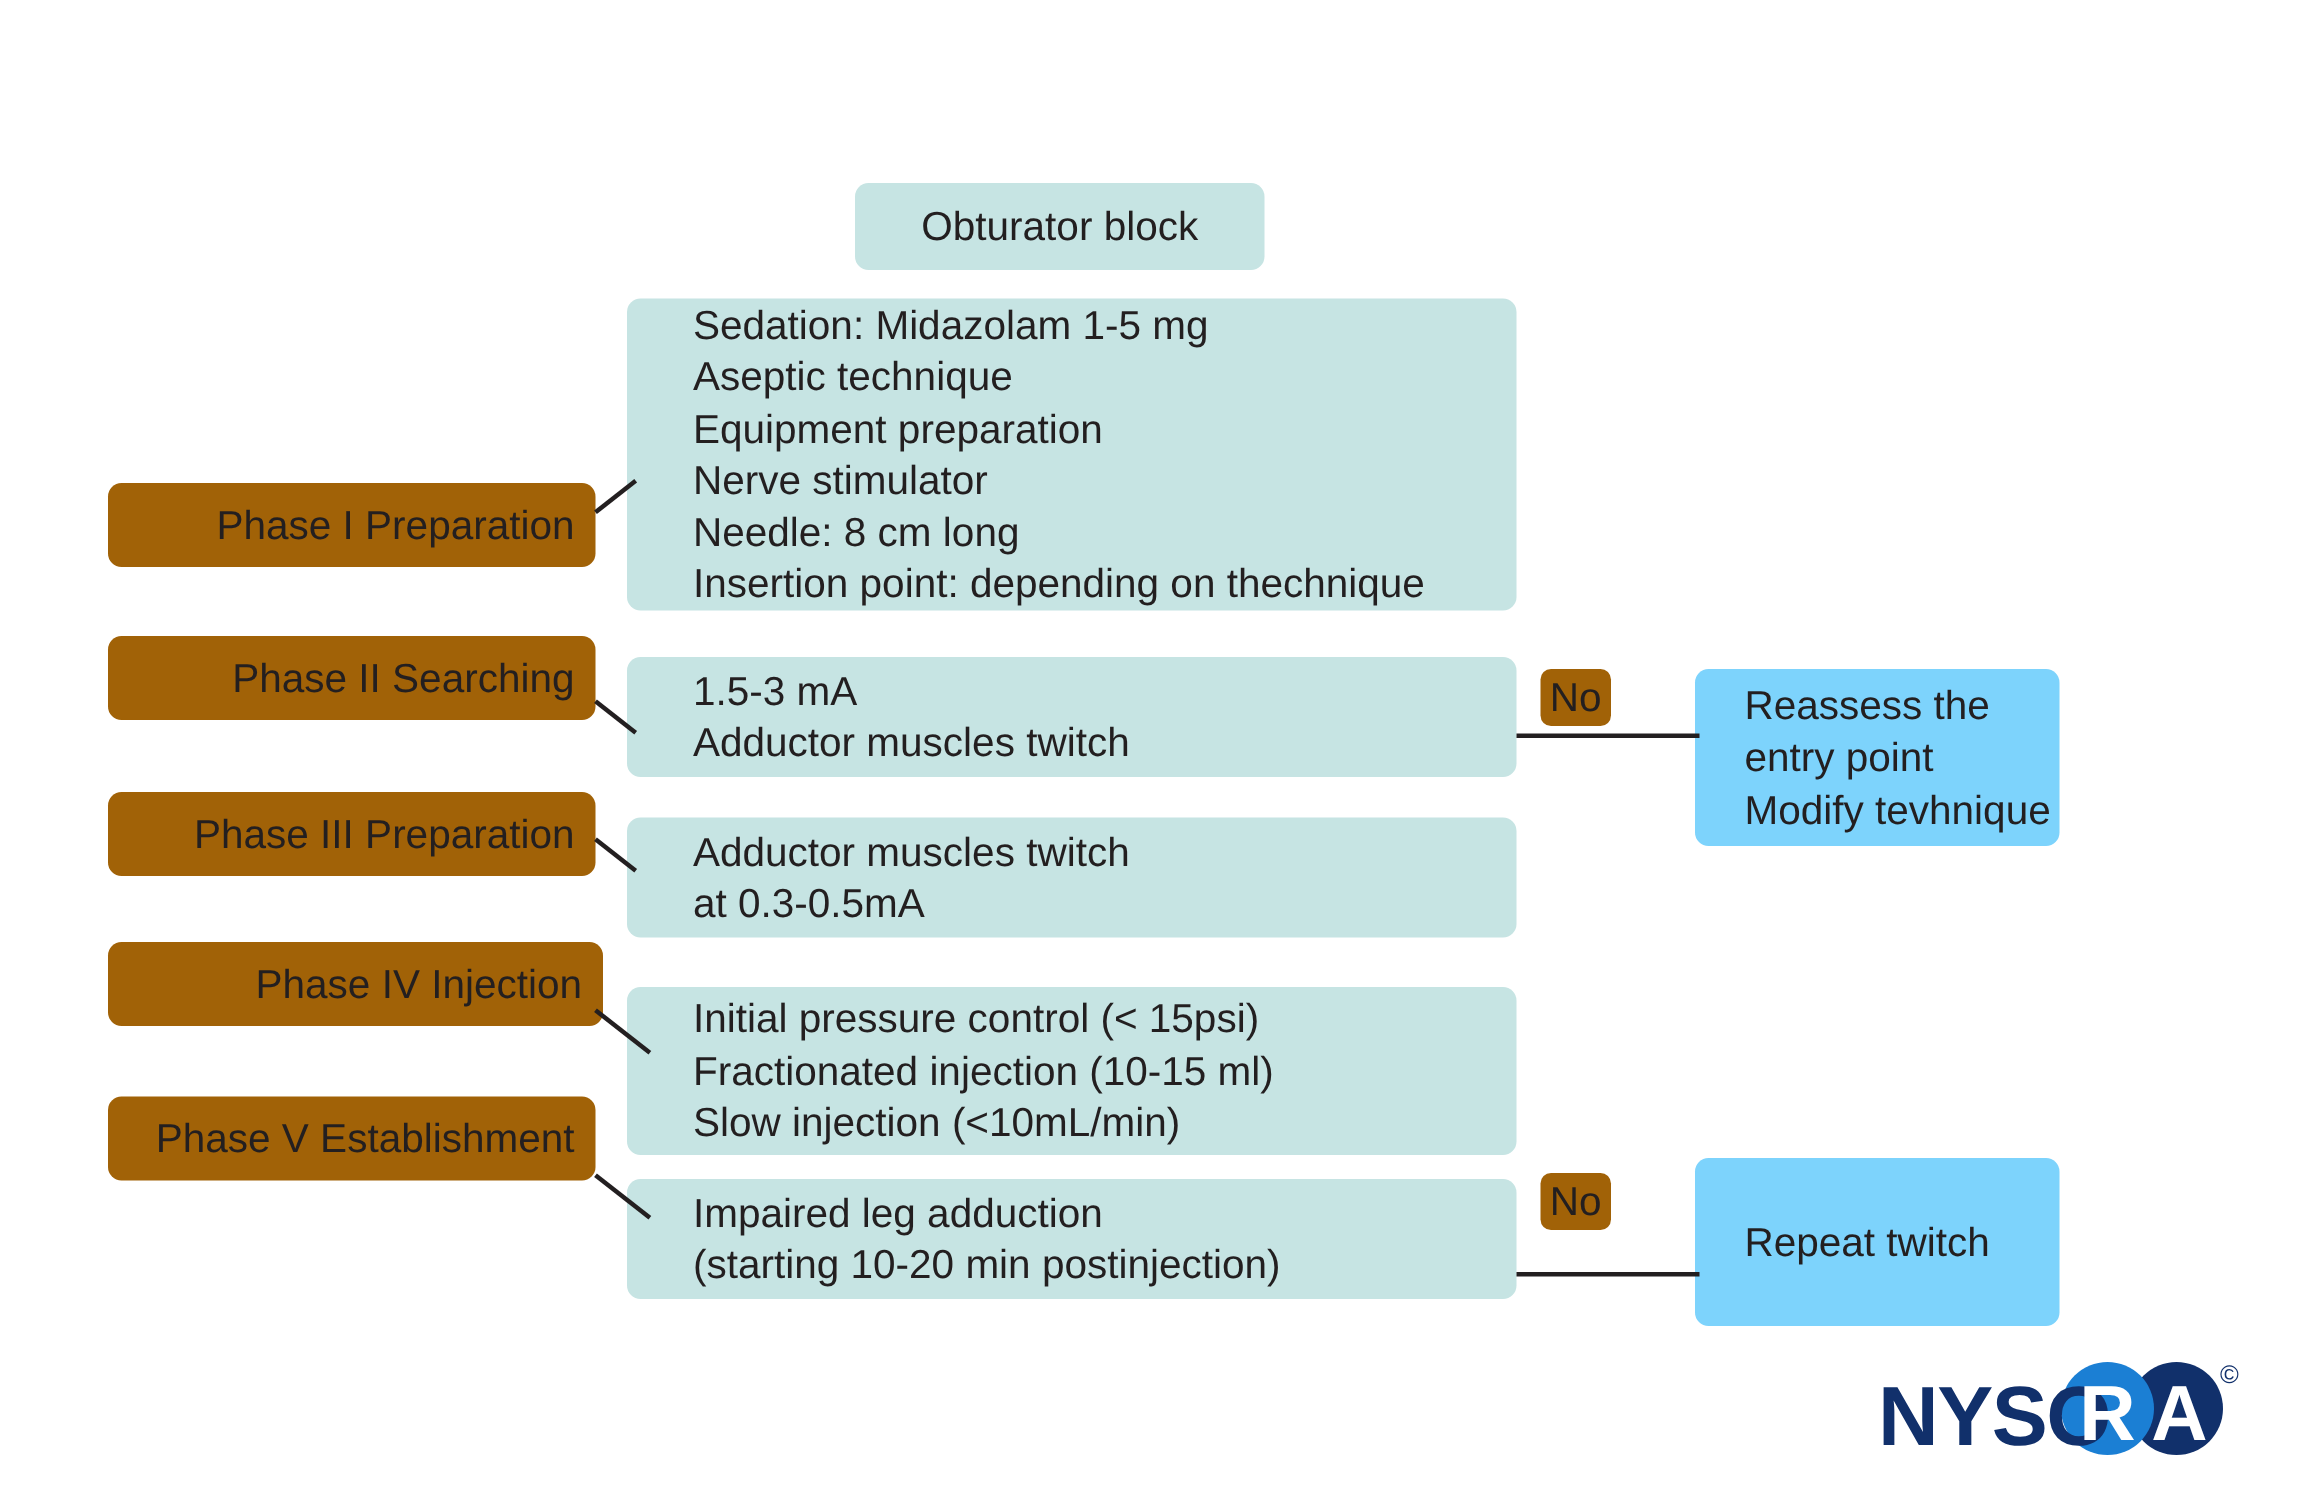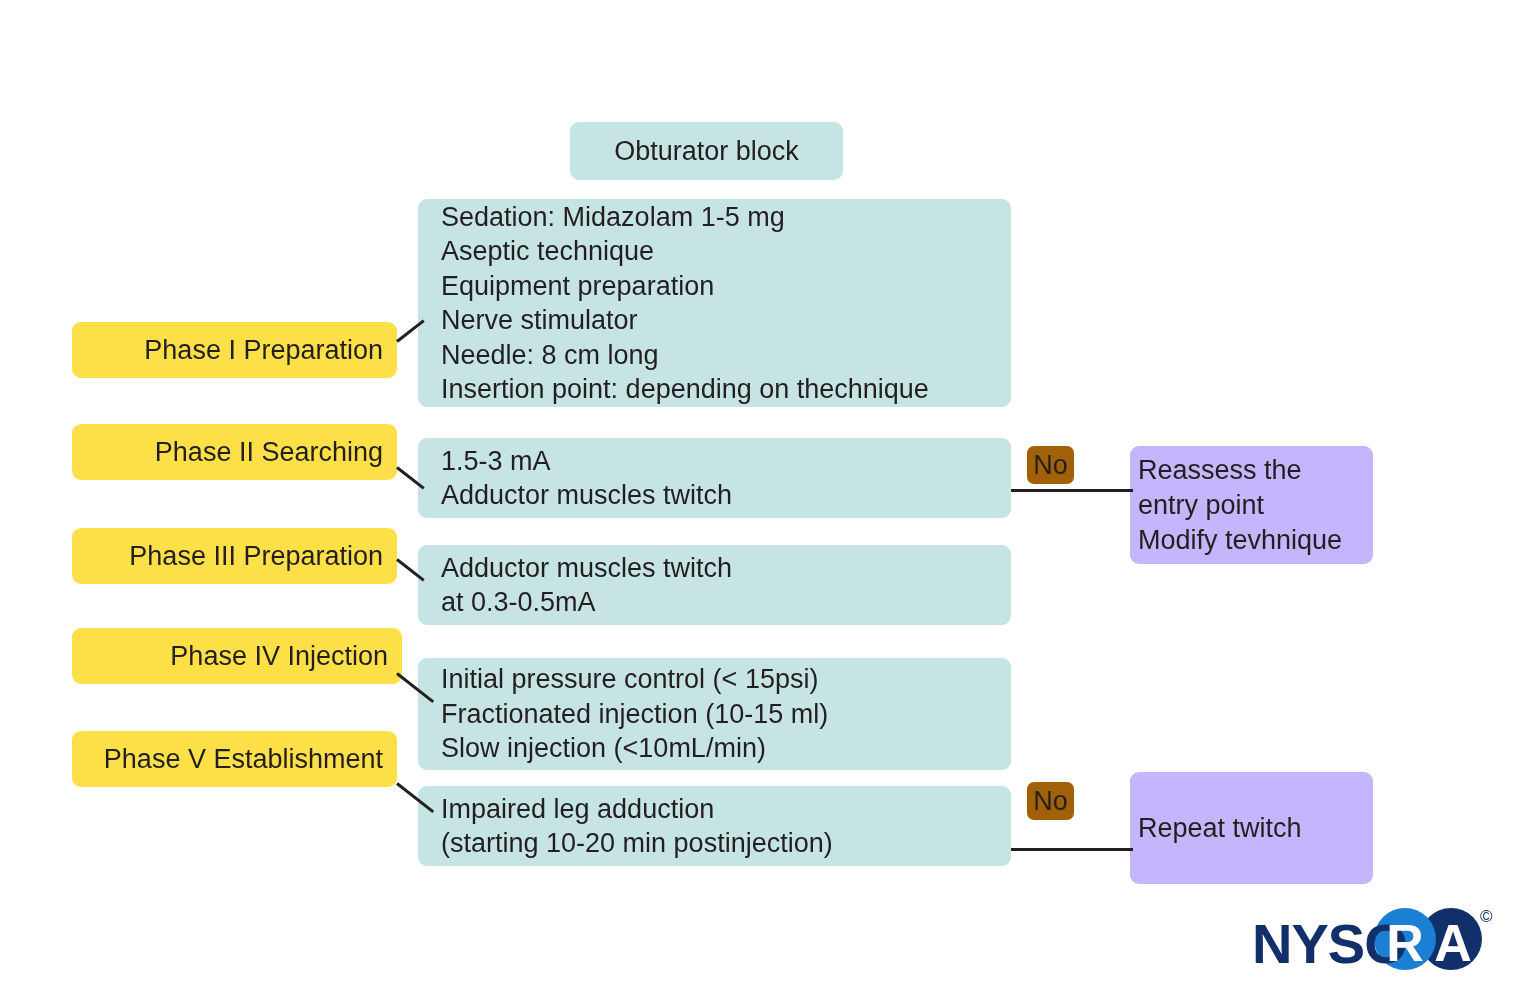--- a/index.html
+++ b/index.html
@@ -30,43 +30,43 @@
     border-radius: 9px;
     background: #c6e4e3;
     color: #231f20;
     font-size: 27px;
     line-height: 34.5px;
     white-space: pre-line;
     display: flex;
     align-items: center;
   }
   .phase-label {
-    background: #fde047;
+    background: #a16207;
     justify-content: flex-end;
     text-align: right;
     padding-right: 14px;
     font-size: 27px;
     line-height: 32px;
   }
   .content-box {
     background: #c6e4e3;
     justify-content: flex-start;
     text-align: left;
-    padding-left: 23px;
+    padding-left: 44px;
   }
   .title-box {
     background: #c6e4e3;
     justify-content: center;
     text-align: center;
   }
   .side-box {
-    background: #c4b5fd;
+    background: #7dd3fc;
     justify-content: flex-start;
     text-align: left;
-    padding-left: 8px;
+    padding-left: 33px;
   }
   .no-chip {
     position: absolute;
     box-sizing: border-box;
     background: #a16207;
     border-radius: 7px;
     font-size: 27px;
     line-height: 30px;
     display: flex;
     align-items: center;

